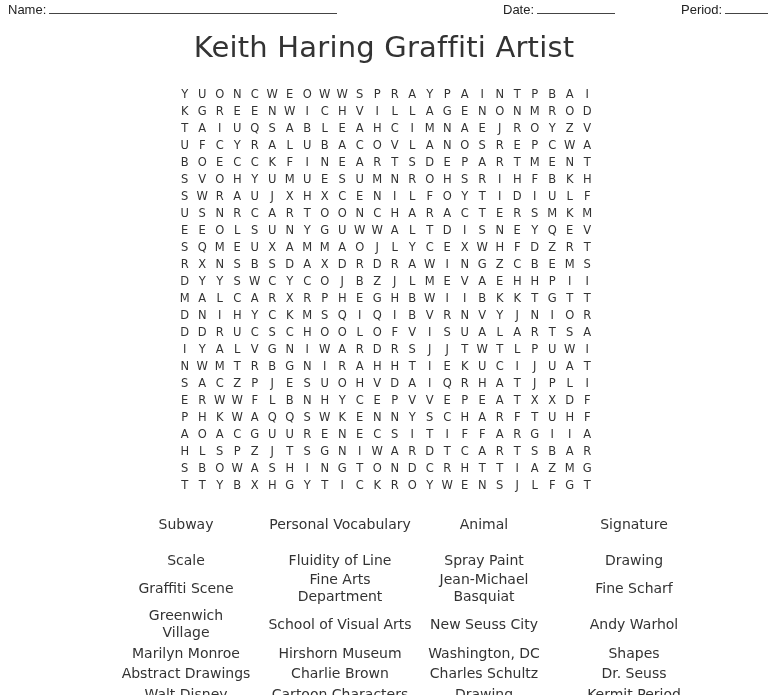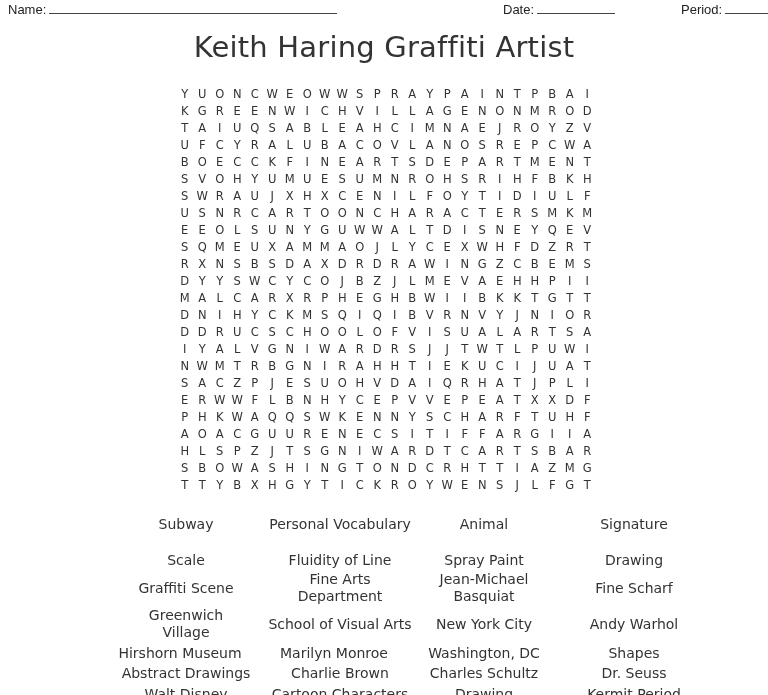--- a/index.html
+++ b/index.html
@@ -672,26 +672,26 @@
     </div>
     <div class="word-row" style="min-height: 20.5px;">
       <div class="word c0">Graffiti Scene</div>
       <div class="word c1">Fine Arts Department</div>
       <div class="word c2">Jean-Michael Basquiat</div>
       <div class="word c3">Fine Scharf</div>
     </div>
     <div class="word-row" style="min-height: 38px;">
       <div class="word c0" style="padding: 0px 30px; box-sizing: border-box;">Greenwich Village</div>
       <div class="word c1">School of Visual Arts</div>
-      <div class="word c2">New York City</div>
+      <div class="word c2">New Seuss City</div>
       <div class="word c3">Andy Warhol</div>
     </div>
     <div class="word-row" style="min-height: 20.5px;">
+      <div class="word c0">Marilyn Monroe</div>
       <div class="word c1">Hirshorn Museum</div>
-      <div class="word c0">Marilyn Monroe</div>
       <div class="word c2">Washington, DC</div>
       <div class="word c3">Shapes</div>
     </div>
     <div class="word-row" style="min-height: 20.5px;">
       <div class="word c0">Abstract Drawings</div>
       <div class="word c1">Charlie Brown</div>
       <div class="word c2">Charles Schultz</div>
       <div class="word c3">Dr. Seuss</div>
     </div>
     <div class="word-row" style="min-height: 20.5px;">

